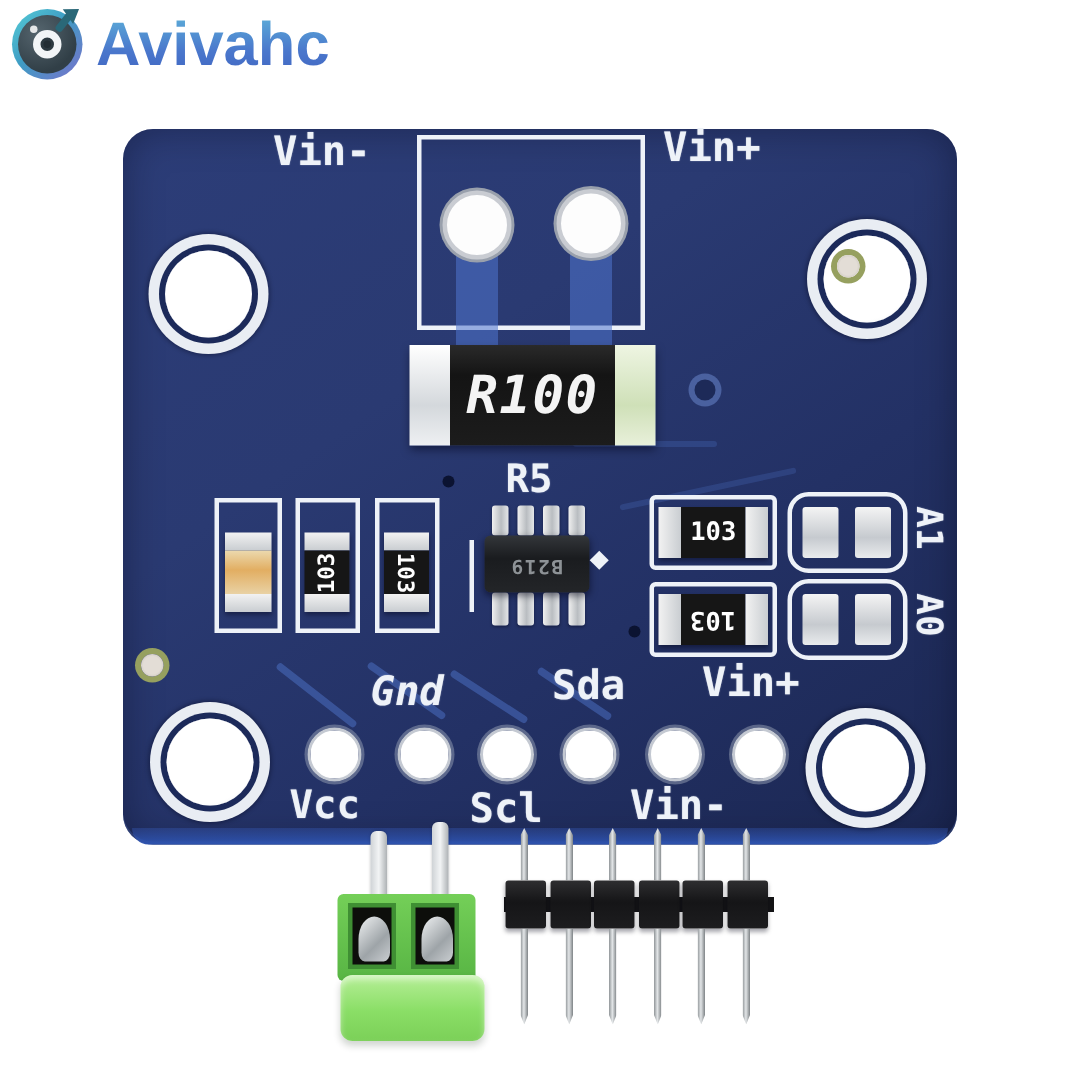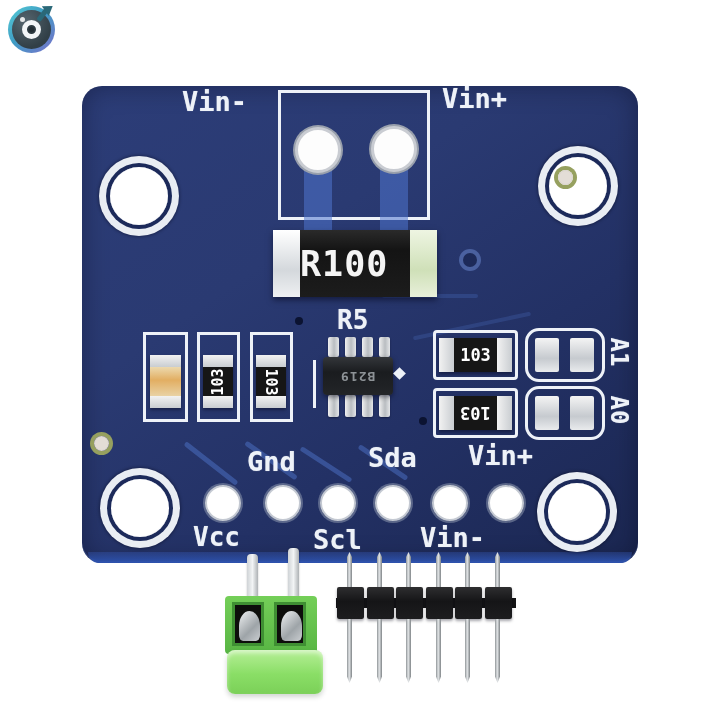--- a/index.html
+++ b/index.html
@@ -49,21 +49,21 @@
   .dot-dark{position:absolute;width:8px;height:8px;border-radius:50%;background:#0b1331;}
 
   .ss-box{position:absolute;border:3px solid #eef2f8;box-sizing:border-box;}
   .ss-box.round{border-radius:14px;}
 
   
   .shunt{position:absolute;display:flex;box-shadow:0 3px 6px rgba(0,0,20,.5);}
   .shunt .cap{width:27px;background:linear-gradient(180deg,#ffffff,#d4d8dc 60%,#eef0f2);}
   .shunt .cap.green{background:linear-gradient(180deg,#eef5e2,#cfe0b8 60%,#e8f0da);}
   .shunt .bodyc{flex:1;background:linear-gradient(180deg,#2a2a2a,#141414 30%,#1c1c1c);
-    display:flex;align-items:center;justify-content:flex-start;}
+    display:flex;align-items:center;justify-content:center;font-style:italic;}
   .shunt .bodyc span{color:#f4f4f4;font-family:"DejaVu Sans Mono",monospace;font-weight:bold;font-size:35px;letter-spacing:1px;}
 
   
   .smd-v{position:absolute;display:flex;flex-direction:column;box-shadow:0 2px 3px rgba(0,0,20,.4);}
   .smd-v .term{height:12px;background:linear-gradient(180deg,#f2f2f2,#c9cdd1);}
   .smd-v .mid{flex:1;display:flex;align-items:center;justify-content:center;}
   .smd-v .mid.black{background:#161616;}
   .smd-v .mid.tan{background:linear-gradient(180deg,#ecd9ae,#e2ae62 45%,#e9d2a4);}
   .smd-v .mid span{color:#fff;font-family:"DejaVu Sans Mono",monospace;font-weight:bold;font-size:15px;}
   
@@ -108,20 +108,21 @@
 
   <div class="brand">
     <div class="brand-icon">
       <div class="disc"></div>
       <div class="arrow-stem"></div>
       <div class="arrow-head"></div>
       <div class="ring"></div>
       <div class="dot"></div>
       <div class="glint"></div>
     </div>
+    <div class="brand-name">Avivahc</div>
   </div>
 
   <div class="pcb">
     <div class="edge-band"></div>
 
     <div class="trace" style="left:96px;top:375px;width:66px;transform:rotate(38deg);"></div>
     <div class="trace" style="left:158px;top:372px;width:62px;transform:rotate(35deg);"></div>
     <div class="trace" style="left:214px;top:376px;width:60px;transform:rotate(33deg);"></div>
     <div class="trace" style="left:272px;top:374px;width:58px;transform:rotate(34deg);"></div>
     <div class="trace" style="left:300px;top:208px;width:96px;height:4px;opacity:.55;"></div>
@@ -214,21 +215,21 @@
       <div class="mid">
           <span class="rot180">103</span>
         </div>
       <div class="term"></div>
     </div>
     <div class="ss-box round" style="left:443px;top:300px;width:80px;height:54px;"></div>
     <div class="jpad" style="left:453px;top:310px;"></div>
     <div class="jpad" style="left:488px;top:310px;"></div>
     <div class="ss rot90" style="left:523px;top:310px;font-size:24px;">A0</div>
 
-    <div class="ss" style="left:165px;top:360px;font-size:27px;">Gnd</div>
+    <div class="ss" style="left:165px;top:360px;font-size:27px;font-style:italic;">Gnd</div>
     <div class="ss" style="left:286px;top:356px;font-size:27px;">Sda</div>
     <div class="ss" style="left:386px;top:354px;font-size:27px;">Vin+</div>
 
     <div class="pinhole" style="left:123px;top:399px;"></div>
     <div class="pinhole" style="left:183px;top:399px;"></div>
     <div class="pinhole" style="left:238px;top:399px;"></div>
     <div class="pinhole" style="left:293px;top:399px;"></div>
     <div class="pinhole" style="left:350px;top:399px;"></div>
     <div class="pinhole" style="left:406px;top:399px;"></div>
 

